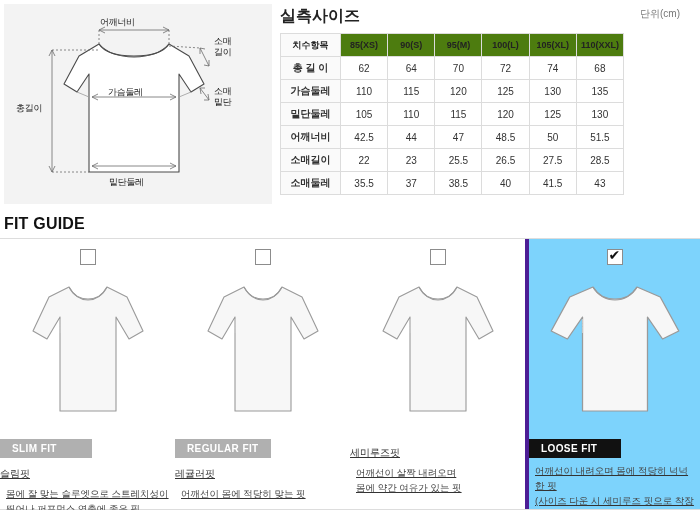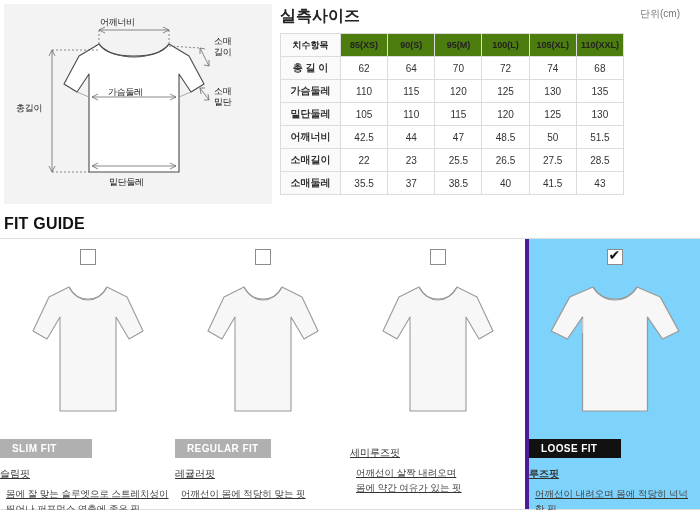--- a/index.html
+++ b/index.html
@@ -326,16 +326,16 @@
           </svg>
         </div><div class="fit-kr">세미루즈핏</div><div class="fit-desc">어깨선이 살짝 내려오며<br>몸에 약간 여유가 있는 핏</div></div>
       <div class="fit-col selected"><div class="checkbox checked"></div><div class="shirt-holder">
           <svg width="150" height="160" viewBox="0 0 150 160">
             <g transform="translate(75,0) scale(1.16,1) translate(-75,0)">
               <path d="M56 18 L36 28 L20 62 L34 70 L47 48 L47 142 L103 142 L103 48 L116 70 L130 62 L114 28 L94 18 C90 26 84 30 75 30 C66 30 60 26 56 18 Z" fill="#f7f7f7" stroke="#9a9a9a" stroke-width="1.1" stroke-linejoin="round"></path>
               <path d="M56 18 C61 27 67 31 75 31 C83 31 89 27 94 18" fill="none" stroke="#9a9a9a" stroke-width="1.1"></path>
               <path d="M47 50 C47 56 47 60 47 64" fill="none" stroke="#cfcfcf" stroke-width="0.8"></path>
             </g>
           </svg>
-        </div><div class="fit-badge dark">LOOSE FIT</div><div class="fit-kr bold">루즈핏</div><div class="fit-desc">어깨선이 내려오며 몸에 적당히 넉넉한 핏<br>(사이즈 다운 시 세미루즈 핏으로 착장 가능함)</div></div>
+        </div><div class="fit-badge dark">LOOSE FIT</div><div class="fit-desc">어깨선이 내려오며 몸에 적당히 넉넉한 핏<br>(사이즈 다운 시 세미루즈 핏으로 착장 가능함)</div></div>
     </div>
 
 </div>
 
 </body></html>

